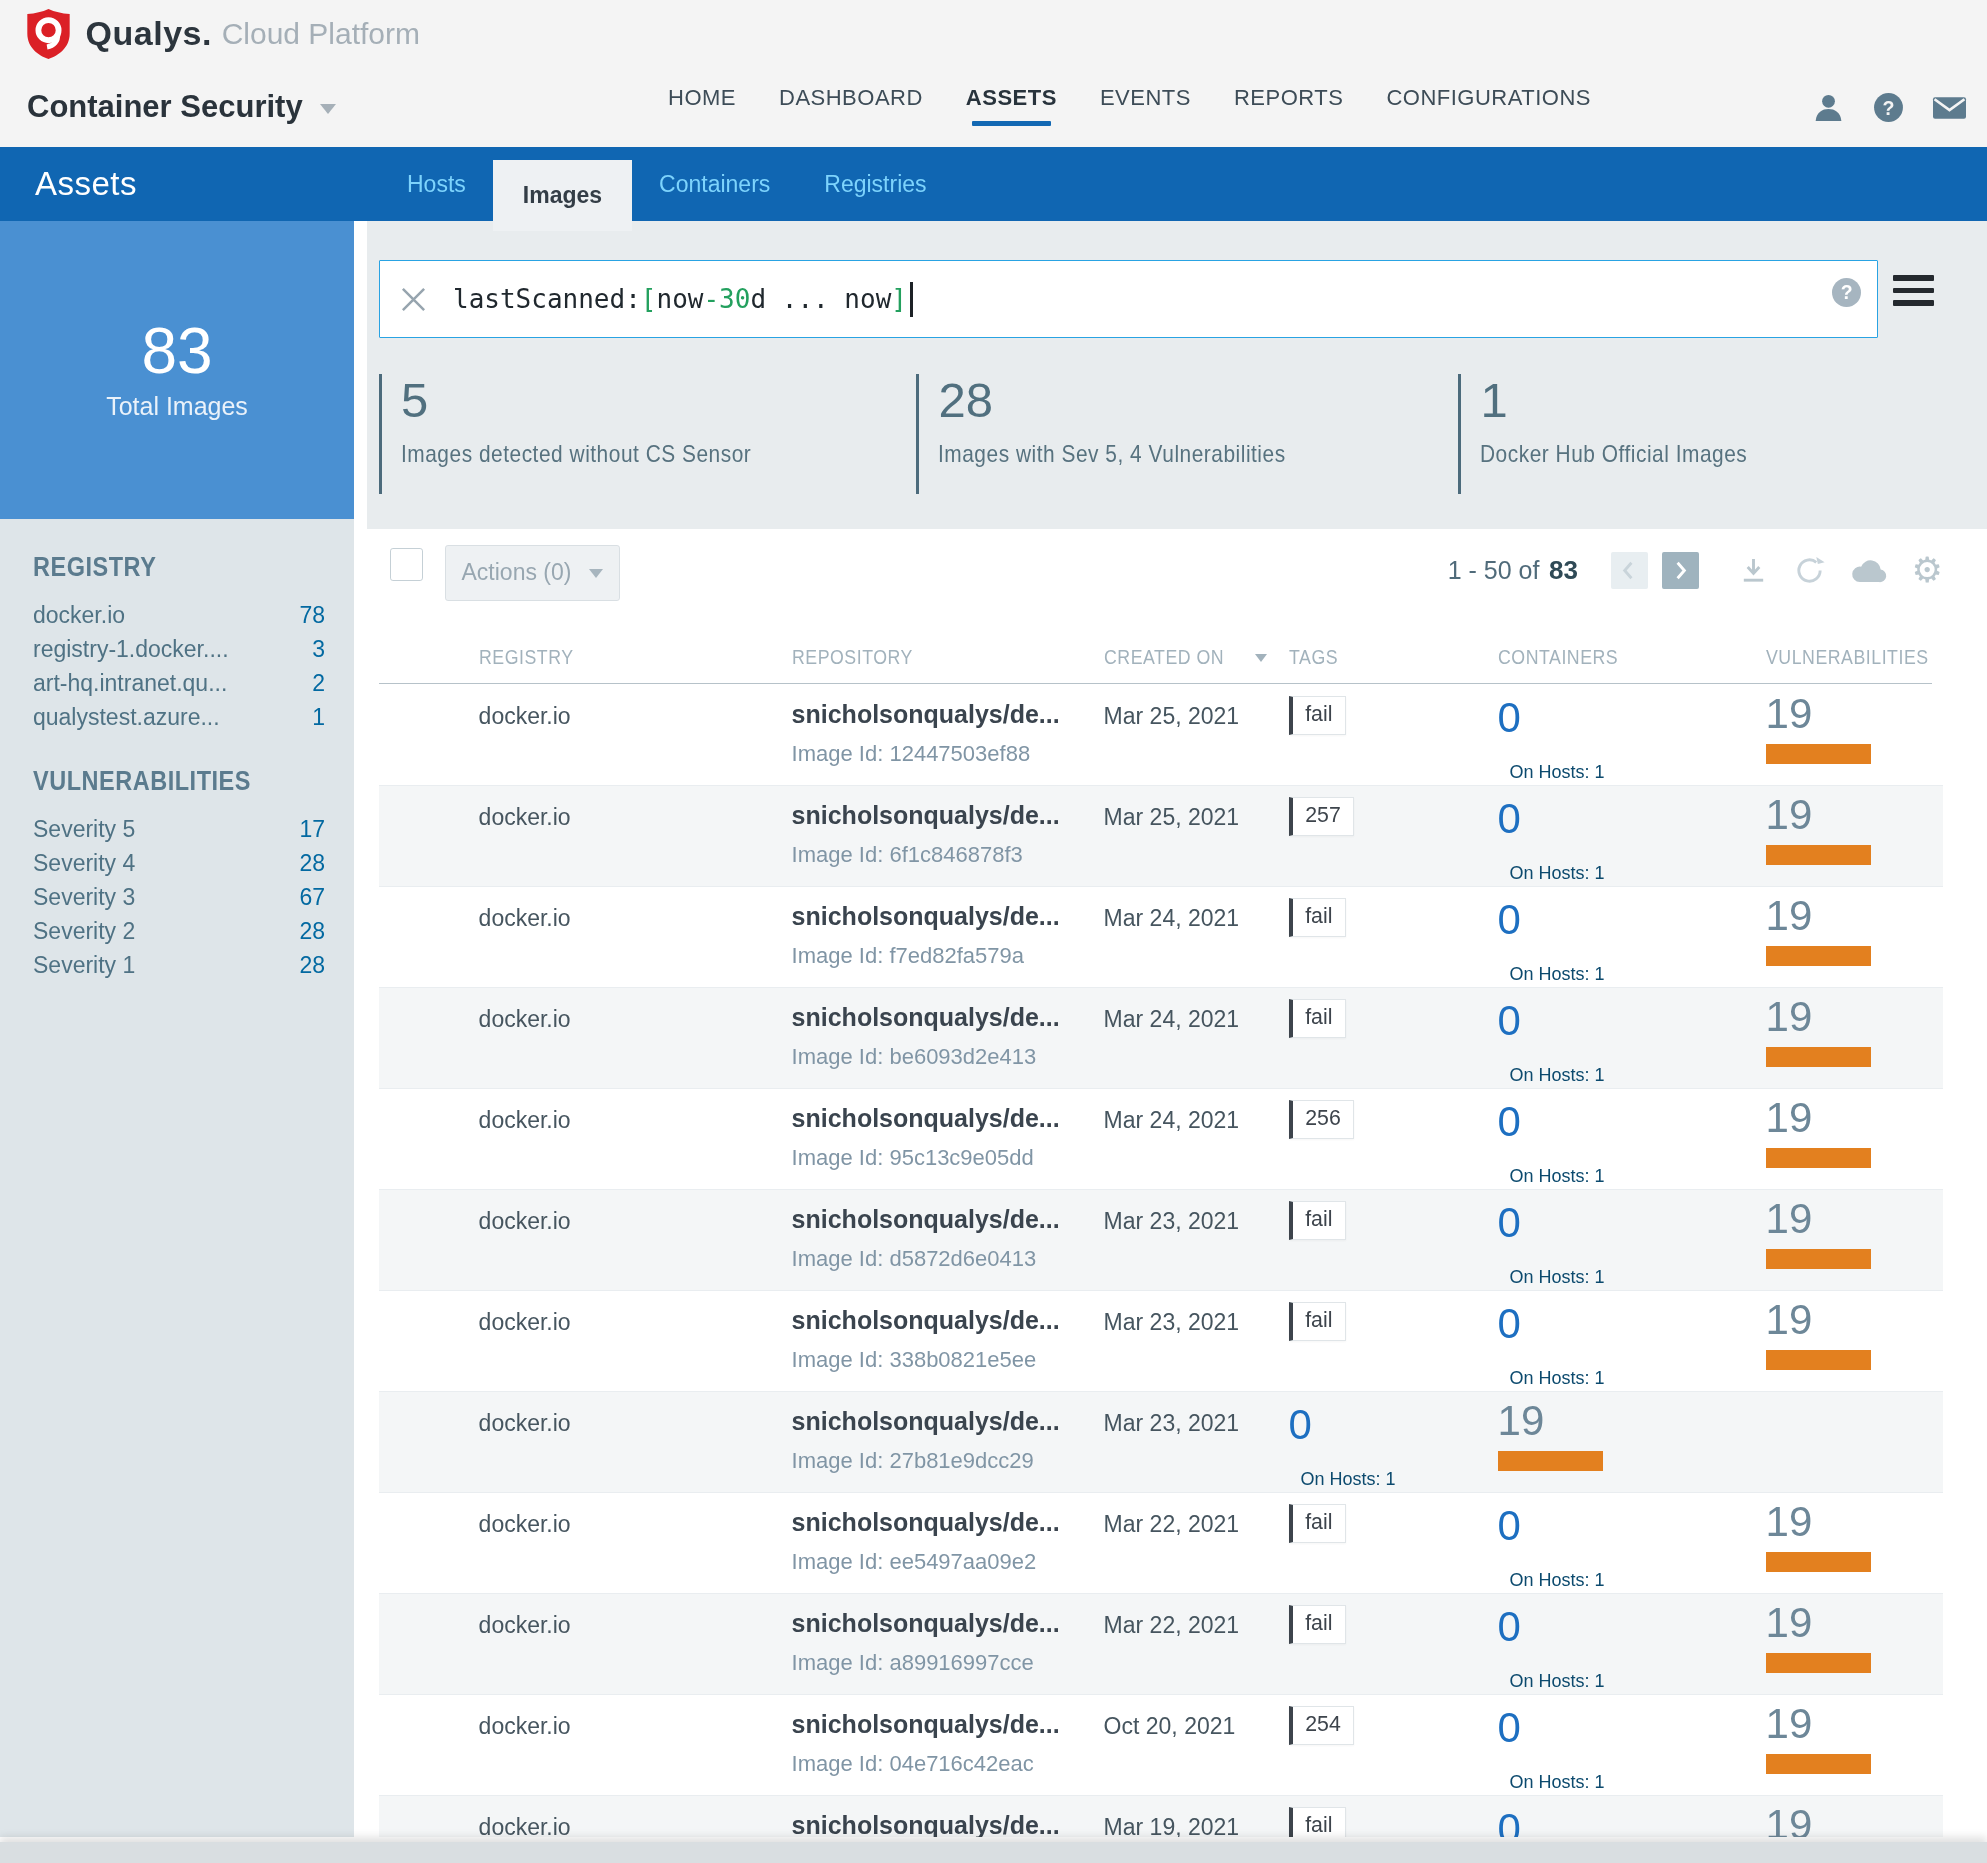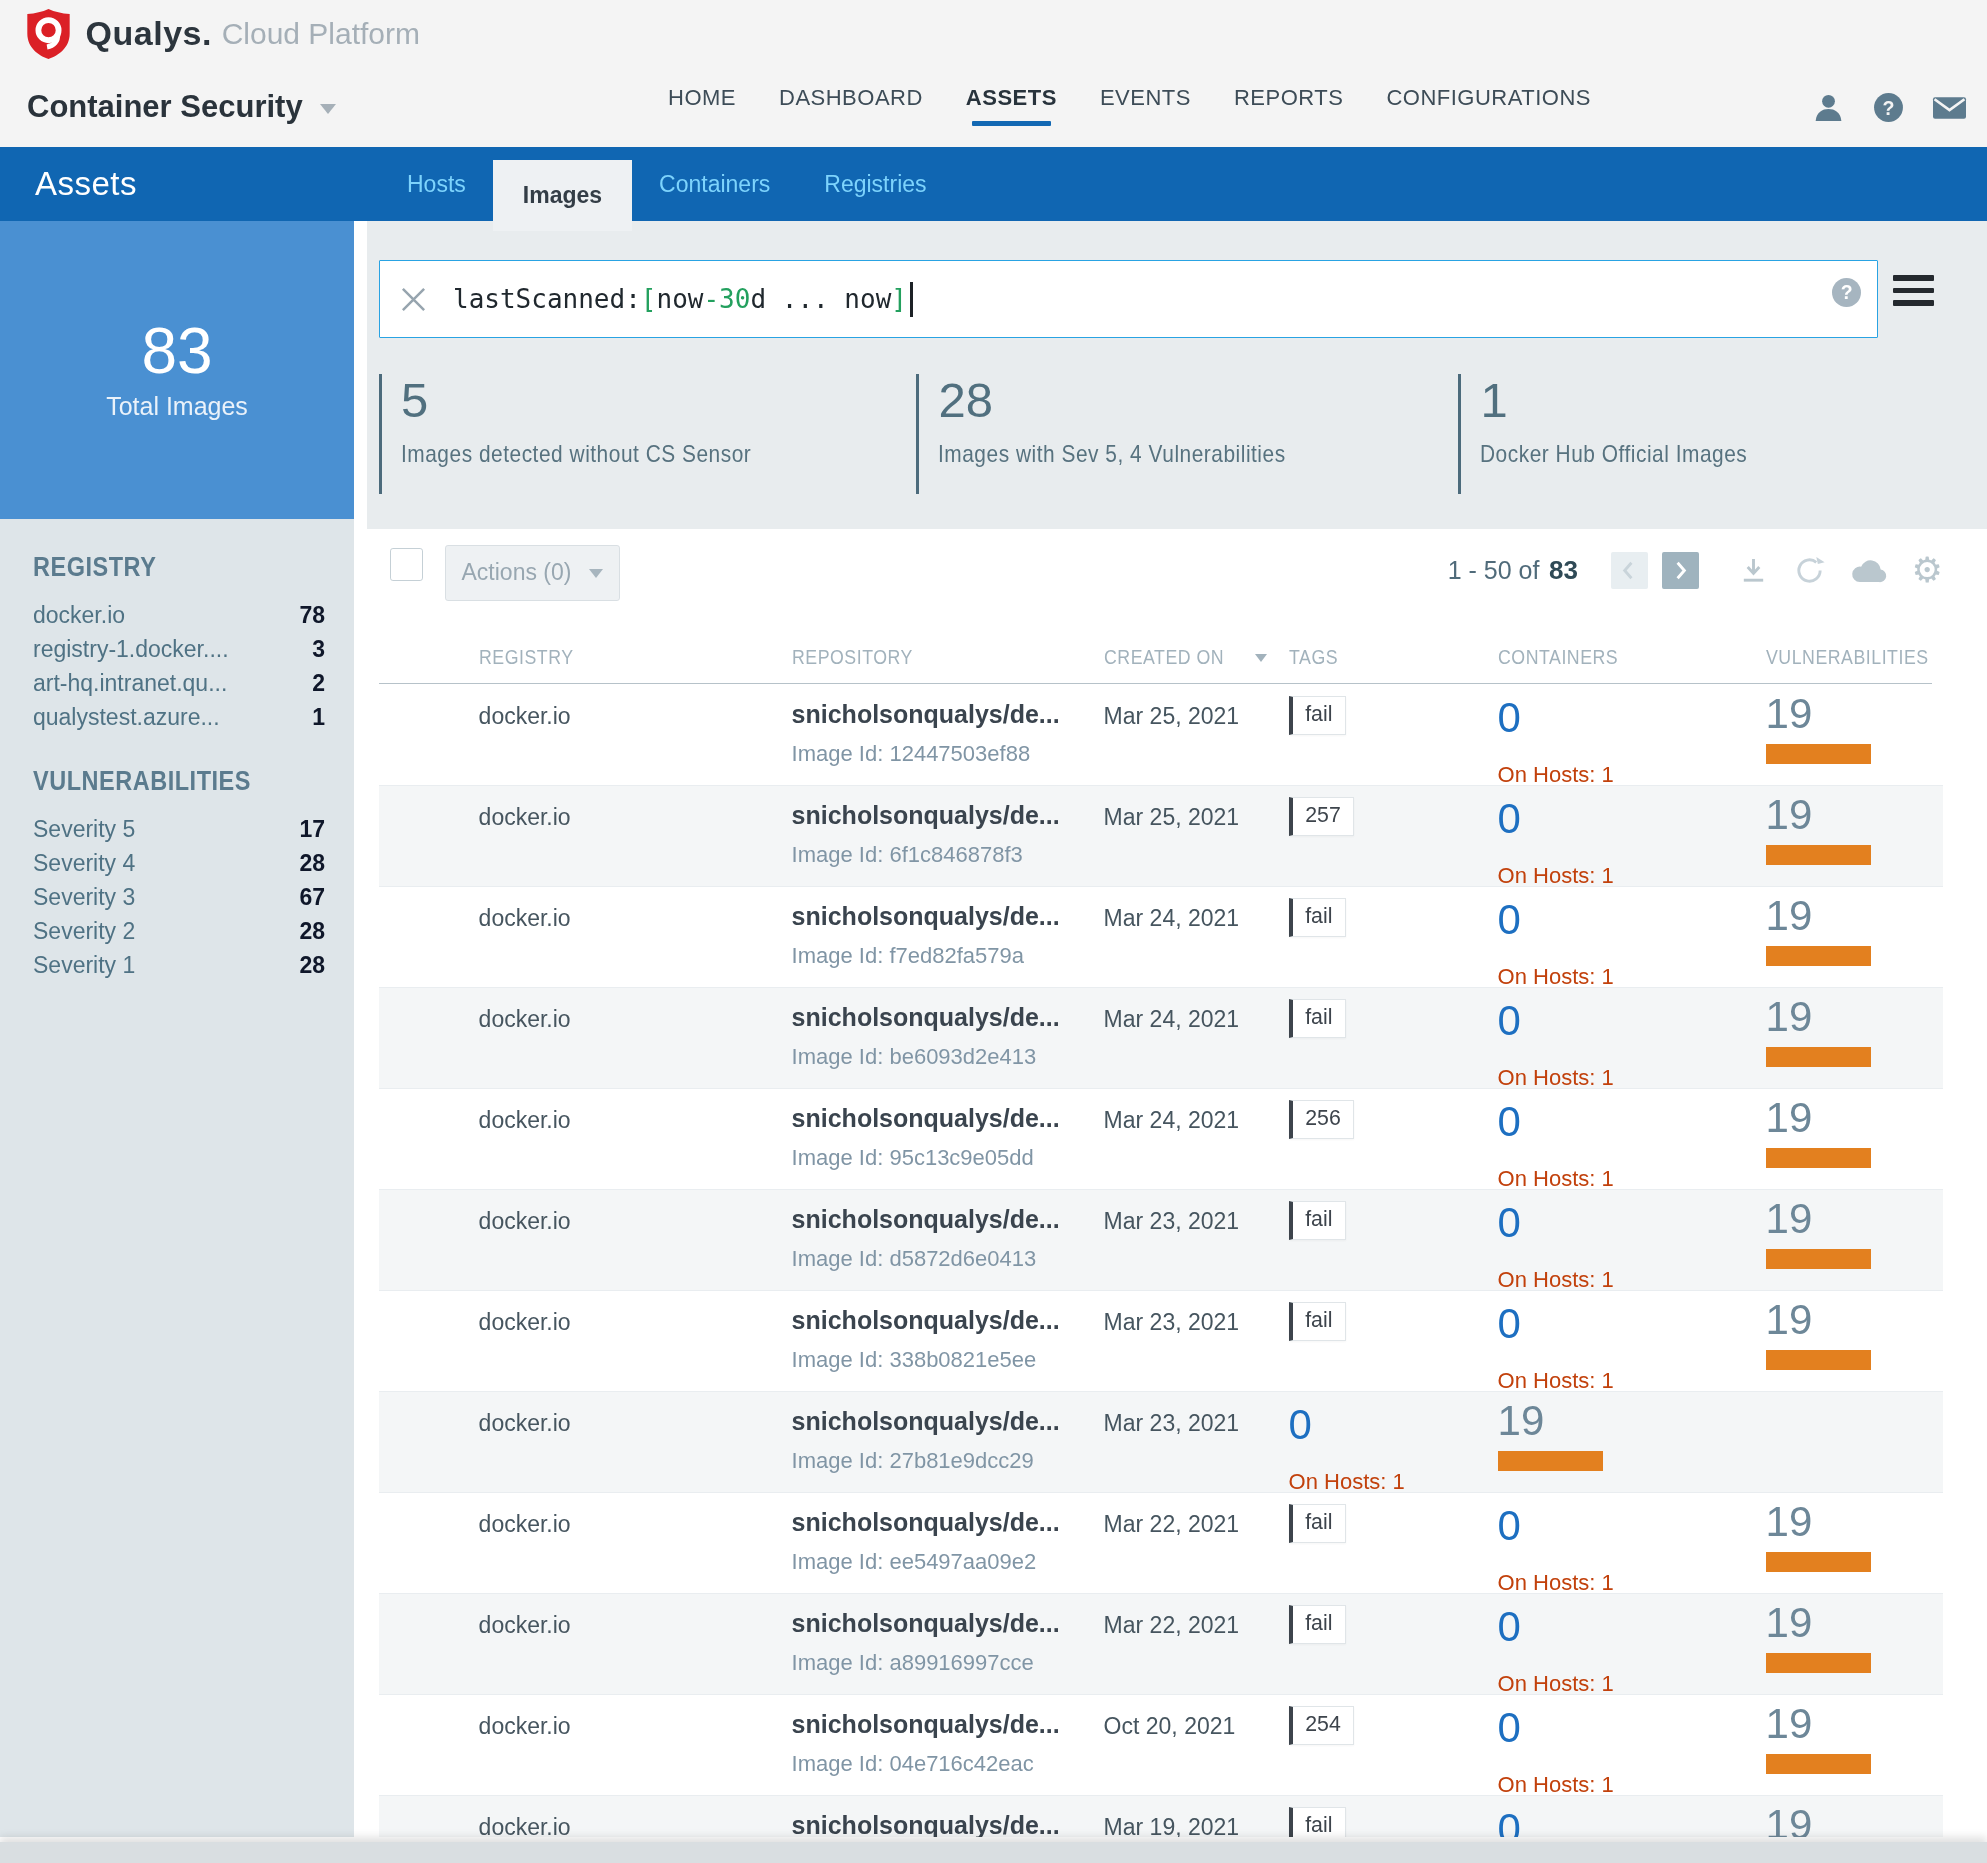--- a/index.html
+++ b/index.html
@@ -38,21 +38,21 @@
   .sidebar { position:absolute; left:0; top:221px; width:354px; height:1616px; }
   .total-box { width:354px; height:298px; background:#4a90d2; color:#fff; display:flex; flex-direction:column;
     align-items:center; justify-content:center; cursor:pointer; }
   .total-value { font-size:64px; font-weight:400; line-height:1; }
   .total-label { font-size:25px; font-weight:400; margin-top:9px; color:#eaf2fa; }
   .facets { width:354px; height:1318px; background:#dee5e9; padding:33px 29px 0 33px; }
   .facet-heading { font-size:27px; font-weight:700; color:#5b7b8e; }
   .facet-list { margin-top:15.5px; }
   .facet-item { display:flex; justify-content:space-between; align-items:center; height:34px; cursor:pointer; }
   .facet-label { font-size:23px; color:#4f7284; }
-  .facet-count { font-size:23px; font-weight:700; color:#0f172a; }
+  .facet-count { font-size:23px; font-weight:400; color:#0369a1; }
   .facet-gap { height:31px; }
 
   
   .content { position:absolute; left:367px; top:221px; width:1621px; height:1616px; }
   .filter-panel { position:absolute; left:0; top:0; width:1621px; height:308px; background:#e8ecee; z-index:1; }
   .search-box { position:absolute; left:11.6px; top:39px; width:1499px; height:78px; background:#fff;
     border:1.9px solid #29a3e3; border-radius:1px; display:flex; align-items:center; }
   .clear-icon { margin-left:19.4px; cursor:pointer; display:flex; }
   .search-query { margin-left:25px; font-family:"DejaVu Sans Mono", monospace; font-size:26px; color:#20282e; white-space:pre; }
   .search-query .green { color:#23a05e; }
@@ -100,21 +100,21 @@
   .row.alt { background:#f4f6f7; }
   .cell { overflow:visible; }
   .cell.registry { padding-top:17.5px; font-size:23px; color:#46555f; }
   .repo-name { padding-top:14.6px; font-size:25px; font-weight:700; color:#3a444e; }
   .image-id { margin-top:12.6px; font-size:22px; color:#8095a5; }
   .cell.created { padding-top:17.5px; font-size:23px; color:#46555f; }
   .cell.tags { padding-top:10.7px; }
   .tag-chip { display:inline-block; background:#fff; border:1px solid #e0e5e8; border-left:4.9px solid #3d444c;
     padding:5.8px 12.6px 6.8px 12.6px; font-size:21.3px; color:#3d444c; box-shadow:0 1px 1.9px rgba(0,0,0,.04); }
   .containers-count { padding-top:11.6px; font-size:42px; font-weight:300; color:#1d6fc1; line-height:1; }
-  .on-hosts { margin-top:23px; font-size:22px; color:#c2410c; }
+  .on-hosts { margin-top:23px; font-size:18px; color:#0c4a6e;margin-left:12px; }
   .vuln-count { padding-top:7.8px; font-size:42px; font-weight:300; color:#6d8798; line-height:1; }
   .vuln-bar { margin-top:9.7px; width:105px; height:19.4px; background:#e3801f; }
 
   .bottom-strip { position:absolute; left:0; bottom:0; width:1987px; height:21.3px; background:#d9dee1;
     box-shadow:0 -4.9px 8.7px rgba(0,0,0,.12); z-index:5; }
 </style>
 </head>
 <body>
 
 <header class="top-header">

